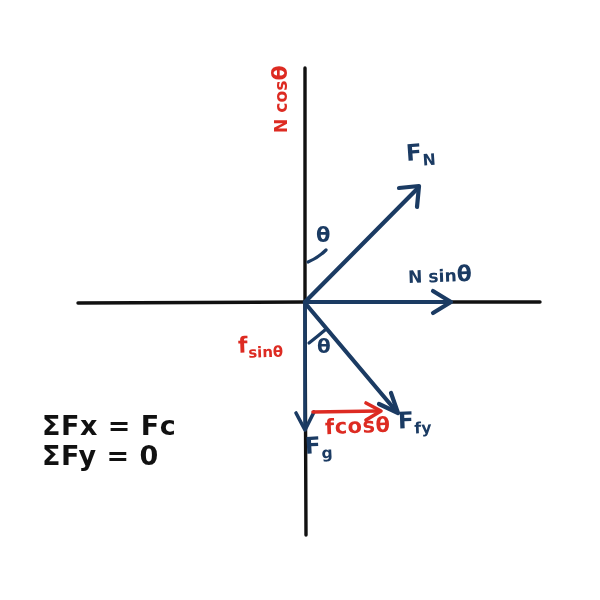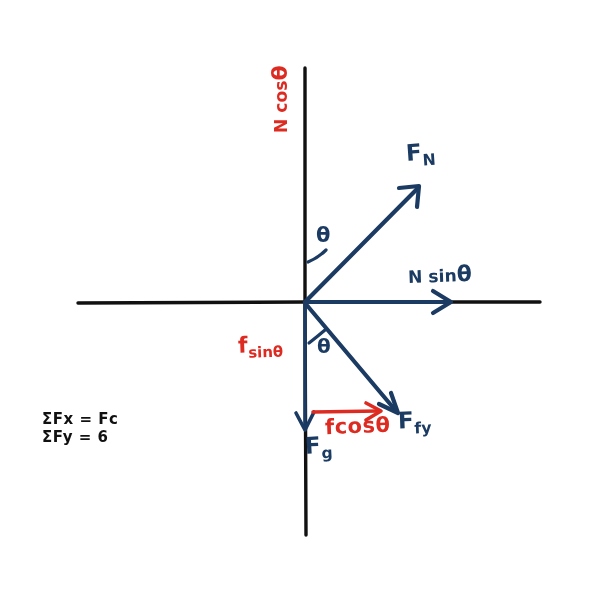--- a/index.html
+++ b/index.html
@@ -49,21 +49,21 @@
   #label-fn      { left: 406px; top: 140px; font-size: 23px; transform: rotate(-4deg); }
   #label-nsin    { left: 408px; top: 263px; font-size: 22px; transform: rotate(-2deg); }
   #label-ffy     { left: 398px; top: 408px; font-size: 23px; transform: rotate(-2deg); }
   #label-fg      { left: 305px; top: 433px; font-size: 23px; transform: rotate(-3deg); }
   #label-ncos    { left: 268px; top: 133px; font-size: 22px;
                    transform: rotate(-90deg); transform-origin: left top; }
   #label-fsin    { left: 238px; top: 333px; font-size: 22px; transform: rotate(-2deg); }
   #label-fcos    { left: 325px; top: 415px; font-size: 21px; transform: rotate(-2deg); }
   #label-theta-top { left: 316px; top: 224px; font-size: 21px; }
   #label-theta-bot { left: 317px; top: 336px; font-size: 20px; }
-  #eq-block      { left: 42px; top: 412px; font-size: 15px; }
+  #eq-block      { left: 42px; top: 412px; font-size: 27px; }
   #eq-block div  { margin-bottom: 2px; }
 </style>
 </head>
 <body>
 
 <div id="canvas">
 
   <svg class="diagram" viewBox="0 0 600 600">
     <defs>
       <style>
@@ -126,16 +126,16 @@
   <div class="lbl lbl-red" id="label-fsin"><span>f</span><span class="sub">sinθ</span></div>
 
   <div class="lbl lbl-red" id="label-fcos"><span>fcos</span><span>θ</span></div>
 
   <div class="lbl lbl-blue" id="label-theta-top">θ</div>
 
   <div class="lbl lbl-blue" id="label-theta-bot">θ</div>
 
   <div class="lbl lbl-black" id="eq-block">
     <div>ΣFx = Fc</div>
-    <div>ΣFy = 6</div>
+    <div>ΣFy = 0</div>
   </div>
 
 </div>
 
 </body></html>

